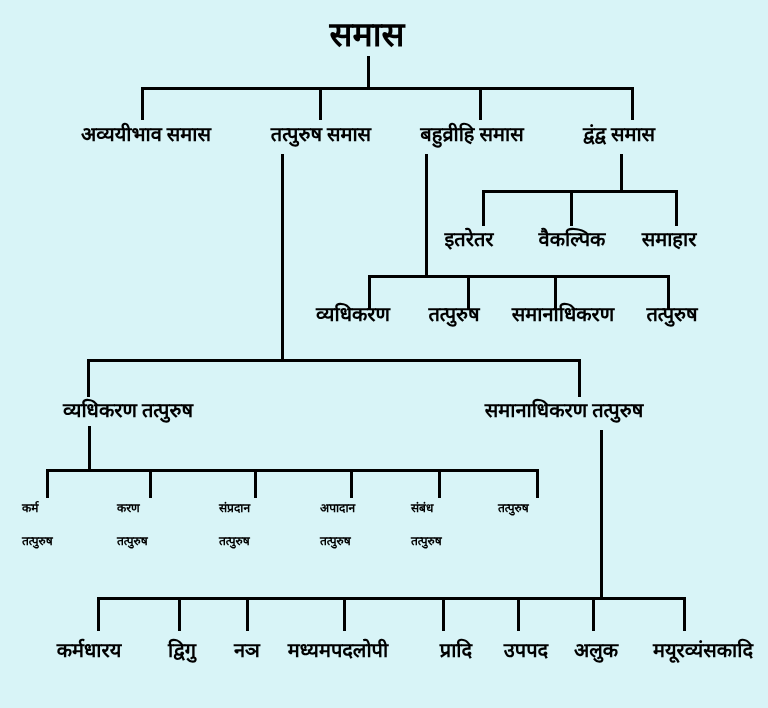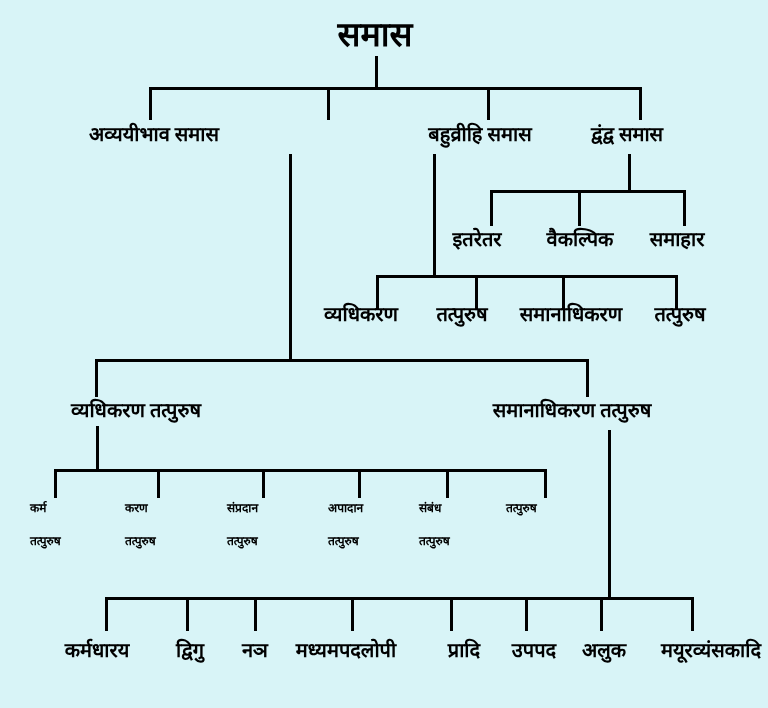--- a/index.html
+++ b/index.html
@@ -4,21 +4,21 @@
 <style>
   html,body{margin:0;padding:0;}
   body{
     width:768px;height:708px;
     background:#d8f4f7;
     font-family:"Liberation Serif","DejaVu Serif",serif;
     color:#000;
     position:relative;
     overflow:hidden;
   }
-  .canvas{position:absolute;left:12px;top:0;width:736px;height:708px;}
+  .canvas{position:absolute;left:4px;top:0;width:736px;height:708px;}
   .line{position:absolute;background:#000;}
   .node{
     position:absolute;
     transform:translateX(-50%);
     white-space:nowrap;
     font-size:20px;
     font-weight:600;
     text-align:center;
     line-height:26px;
   }
@@ -47,20 +47,21 @@
 
   <div class="line" style="left:363px;top:56px;width:3px;height:33px;"></div>
 
   <div class="line" style="left:137px;top:87px;width:493px;height:3px;"></div>
   <div class="line" style="left:137px;top:87px;width:3px;height:33px;"></div>
   <div class="line" style="left:315px;top:87px;width:3px;height:33px;"></div>
   <div class="line" style="left:475px;top:87px;width:3px;height:33px;"></div>
   <div class="line" style="left:627px;top:87px;width:3px;height:33px;"></div>
 
   <div class="node" style="left:142px;top:121px;">अव्ययीभाव समास</div>
+  <div class="node" style="left:317px;top:121px;">तत्पुरुष समास</div>
   <div class="node" style="left:468px;top:121px;">बहुव्रीहि समास</div>
   <div class="node" style="left:615px;top:121px;">द्वंद्व समास</div>
 
   <div class="line" style="left:616px;top:154px;width:3px;height:39px;"></div>
   <div class="line" style="left:478px;top:190px;width:196px;height:3px;"></div>
   <div class="line" style="left:478px;top:190px;width:3px;height:36px;"></div>
   <div class="line" style="left:566px;top:190px;width:3px;height:36px;"></div>
   <div class="line" style="left:671px;top:190px;width:3px;height:36px;"></div>
   <div class="node" style="left:465px;top:226px;font-family:Liberation Serif, serif;">इतरेतर</div>
   <div class="node" style="left:568px;top:226px;">वैकल्पिक</div>

